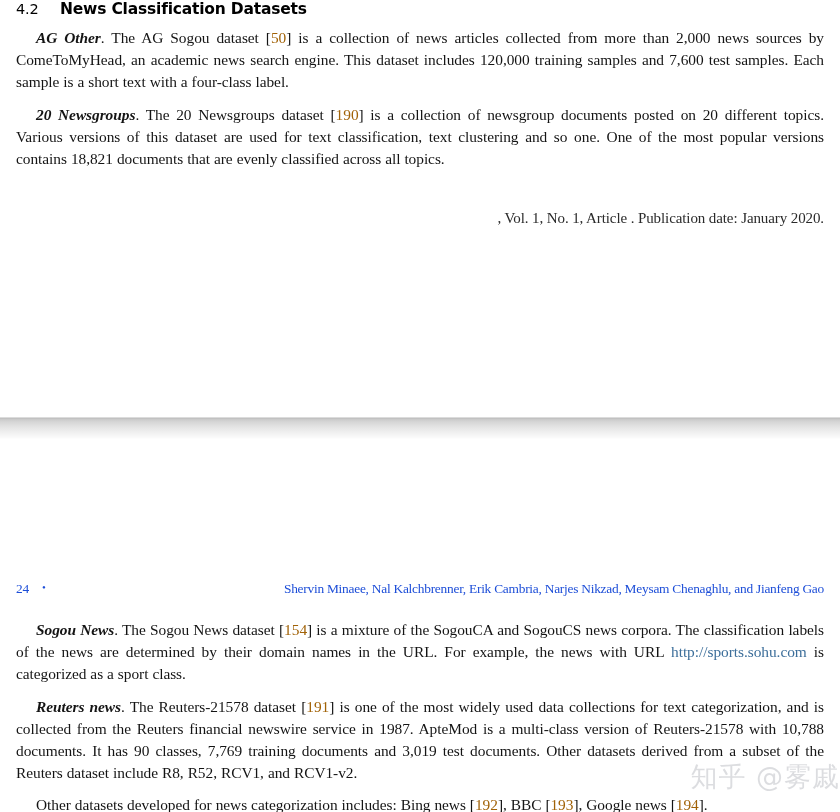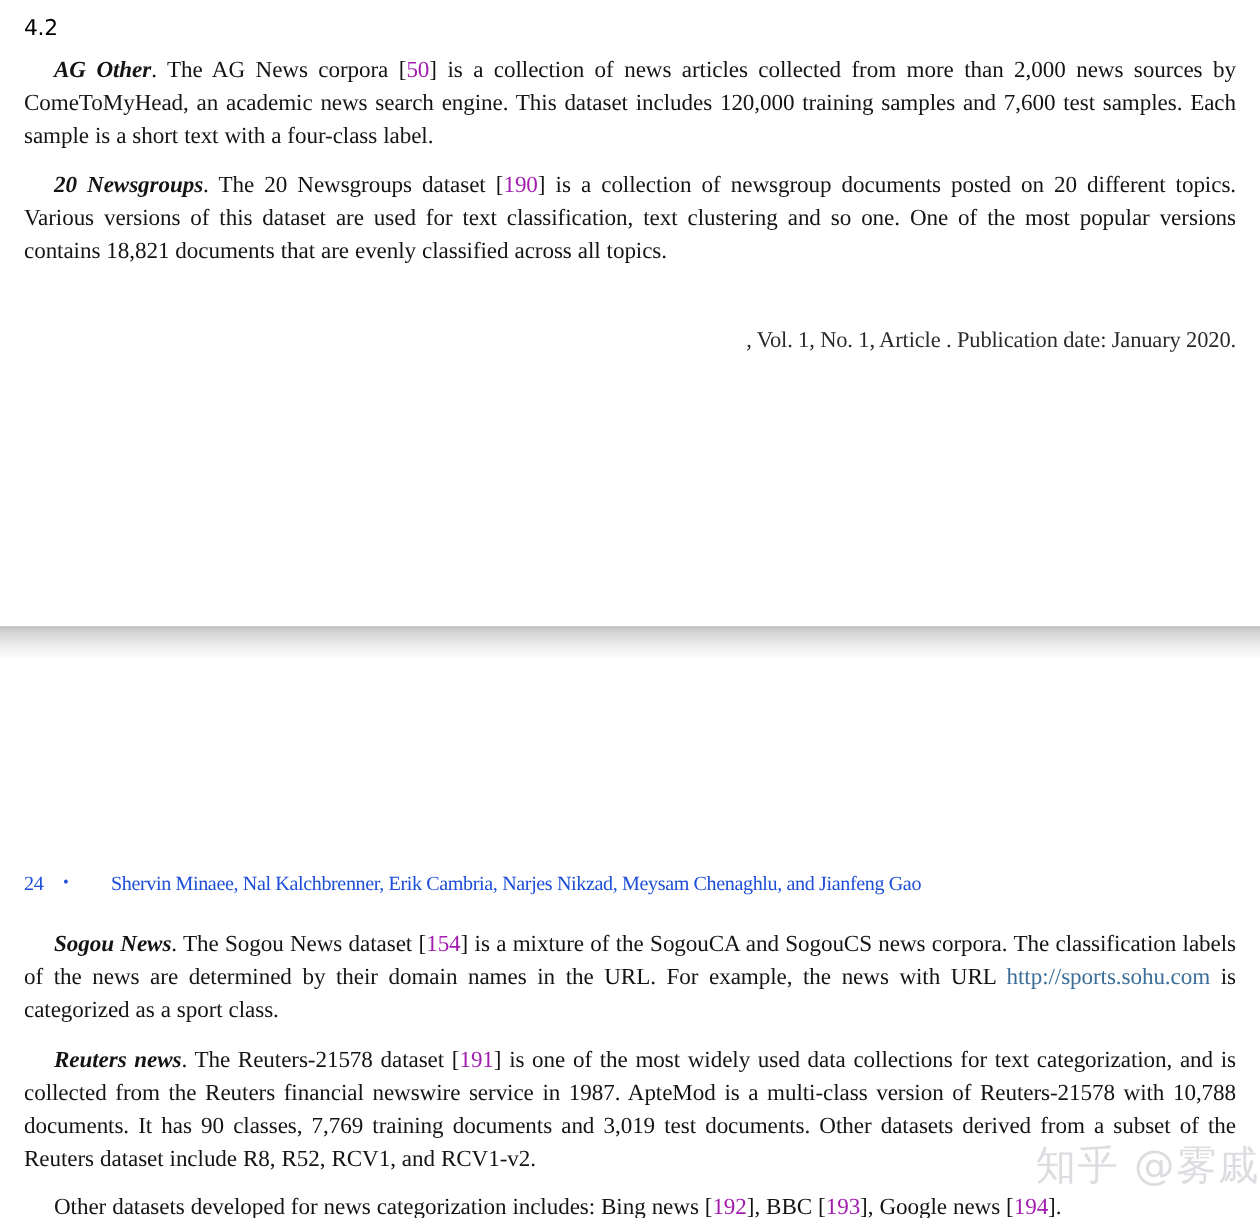--- a/index.html
+++ b/index.html
@@ -29,21 +29,20 @@
   }
 
   .section-heading {
     display: flex;
     align-items: baseline;
     font-family: "DejaVu Sans", "Liberation Sans", sans-serif;
     font-weight: bold;
     font-size: 15.5px;
     letter-spacing: -0.2px;
     color: #000;
-    padding-top: 11px;
     margin: 0 0 9px 0;
   }
   .section-heading .sec-num {
     width: 44px;
     flex: 0 0 44px;
     font-weight: normal;
     font-size: 14.5px;
   }
   .section-heading .sec-title {
     font-weight: bold;
@@ -58,21 +57,21 @@
     color: #141414;
     letter-spacing: -0.05px;
     word-spacing: 0.2px;
   }
 
   .term {
     font-weight: bold;
     font-style: italic;
   }
   .cite {
-    color: #a21caf;
+    color: #a16207;
   }
   .urllink {
     color: #3c6e9a;
   }
 
   .footer-line {
     margin: 0;
     padding-top: 30px;
     text-align: right;
     font-size: 15px;
@@ -116,20 +115,21 @@
     font-size: 13.4px;
   }
   .running-head .bullet {
     flex: 0 0 32px;
     font-size: 11px;
     position: relative;
     top: -2px;
   }
   .running-head .authors {
     flex: 1 1 auto;
+    text-align: right;
   }
 
   
   .watermark {
     position: absolute;
     right: 0;
     bottom: 17px;
     font-family: "DejaVu Sans", "Liberation Sans", sans-serif;
     font-size: 27px;
     color: rgba(120, 125, 135, 0.26);
@@ -139,24 +139,25 @@
     user-select: none;
   }
 </style>
 </head>
 <body>
 
 <div class="page" id="page-one">
 
   <div class="section-heading">
     <span class="sec-num">4.2</span>
+    <span class="sec-title">News Classification Datasets</span>
   </div>
 
   <div id="p1-body">
-      <p class="body-par"><span class="term">AG Other</span><span>. The AG News corpora [</span><span class="cite">50</span><span>] is a collection of news articles collected from more than 2,000 news sources by ComeToMyHead, an academic news search engine. This dataset includes 120,000 training samples and 7,600 test samples. Each sample is a short text with a four-class label.</span></p>
+      <p class="body-par"><span class="term">AG Other</span><span>. The AG Sogou dataset [</span><span class="cite">50</span><span>] is a collection of news articles collected from more than 2,000 news sources by ComeToMyHead, an academic news search engine. This dataset includes 120,000 training samples and 7,600 test samples. Each sample is a short text with a four-class label.</span></p>
       <p class="body-par"><span class="term">20 Newsgroups</span><span>. The 20 Newsgroups dataset [</span><span class="cite">190</span><span>] is a collection of newsgroup documents posted on 20 different topics. Various versions of this dataset are used for text classification, text clustering and so one. One of the most popular versions contains 18,821 documents that are evenly classified across all topics.</span></p>
     </div>
 
   <p class="footer-line">, Vol. 1, No. 1, Article . Publication date: January 2020.</p>
 
 </div>
 
 <div class="page-gap"></div>
 
 <div class="page" id="page-two">

